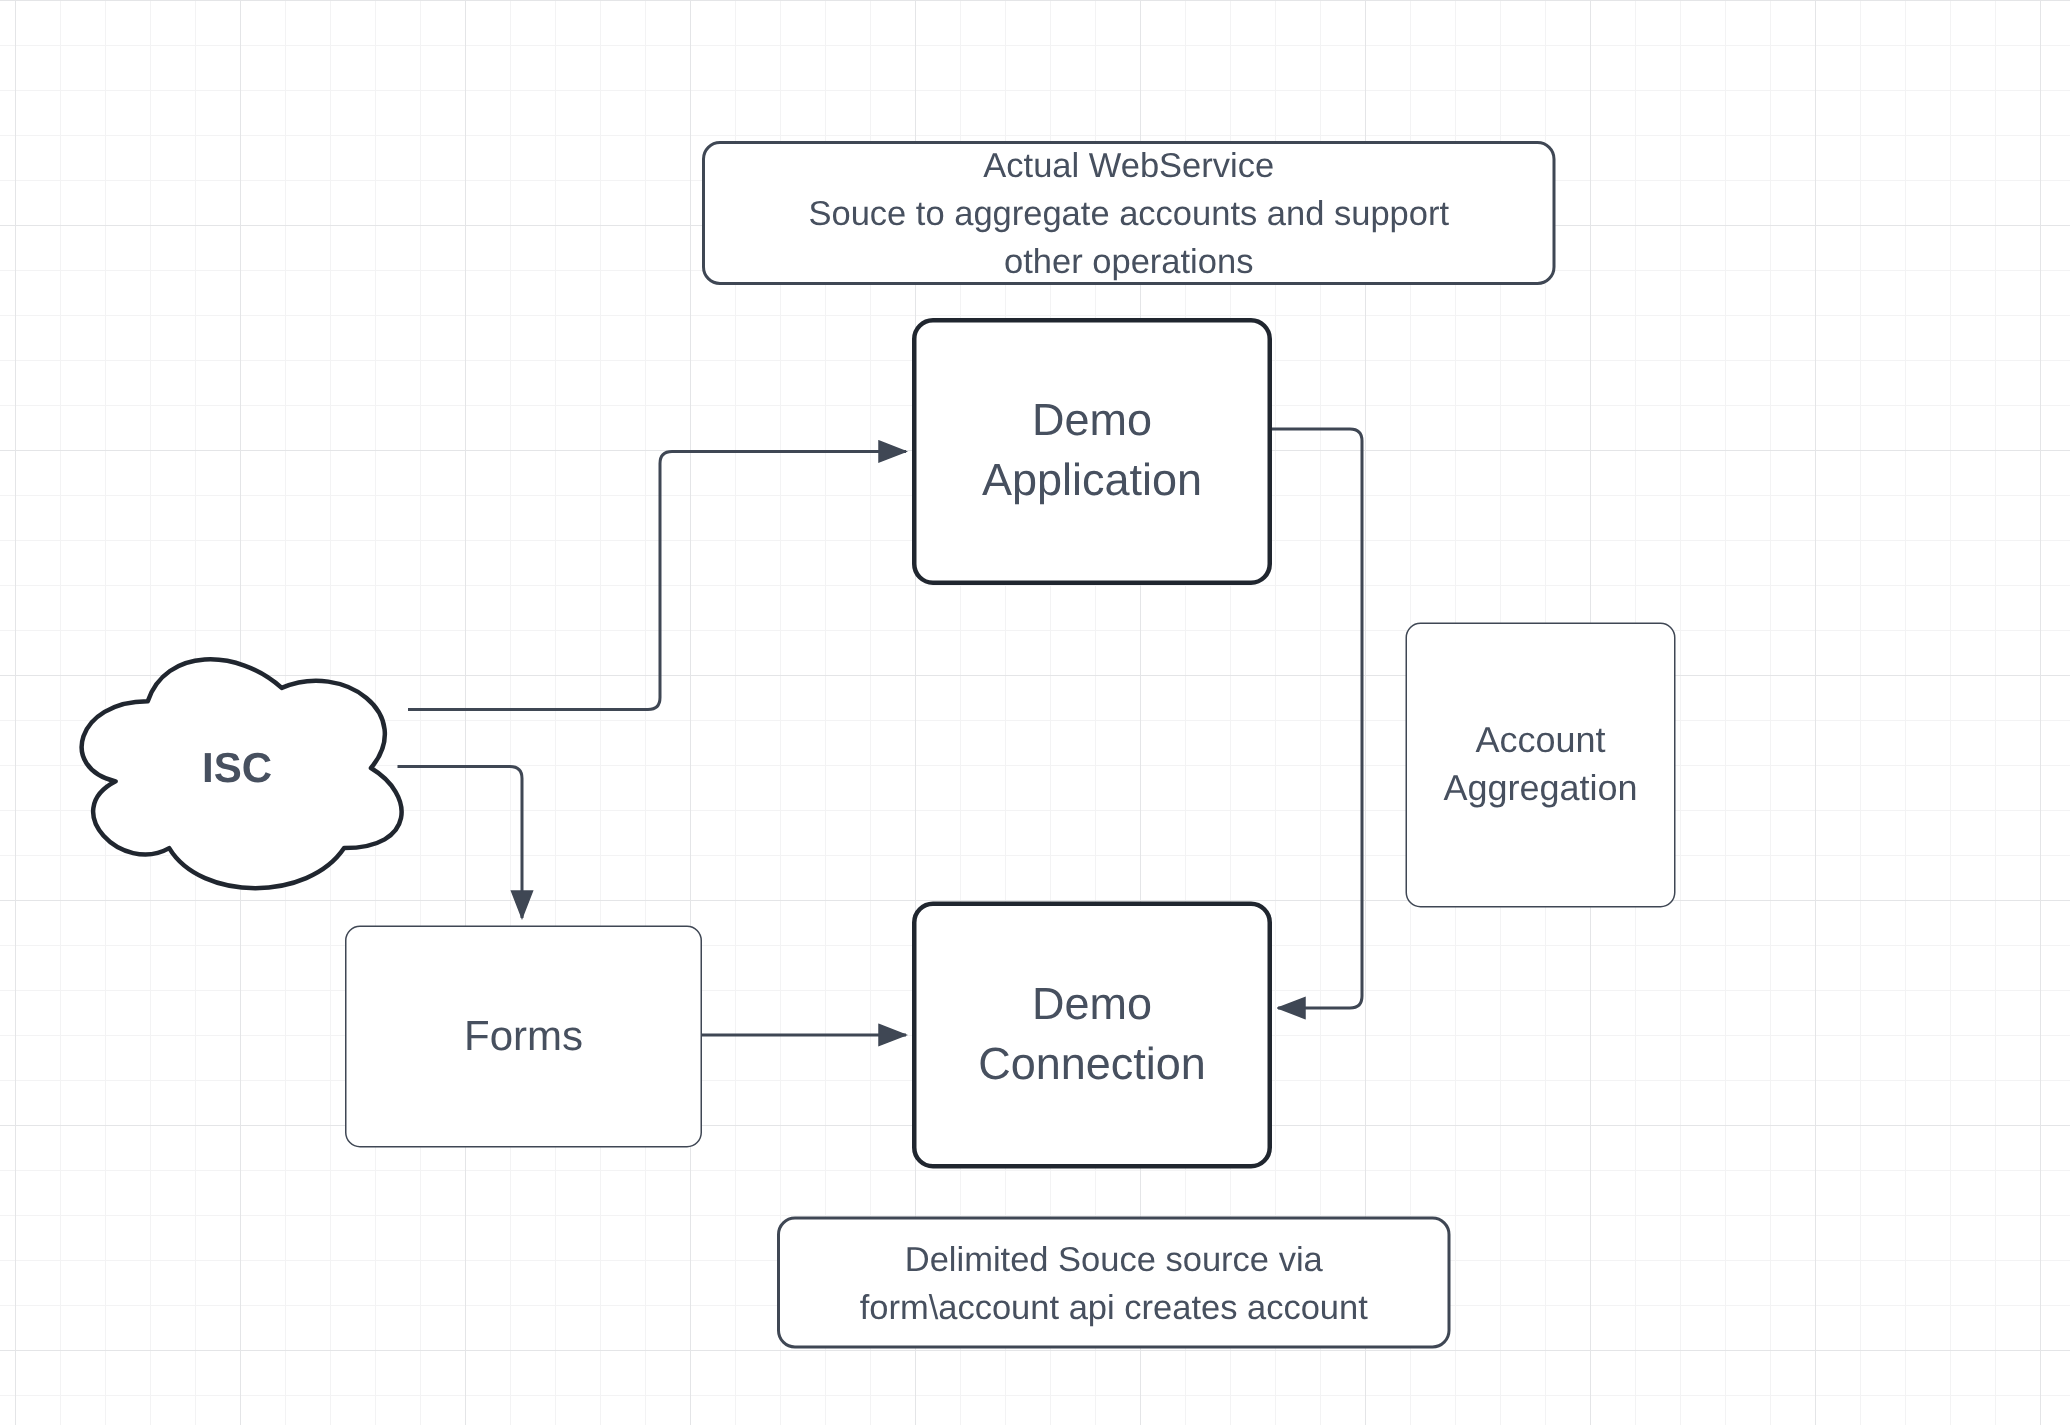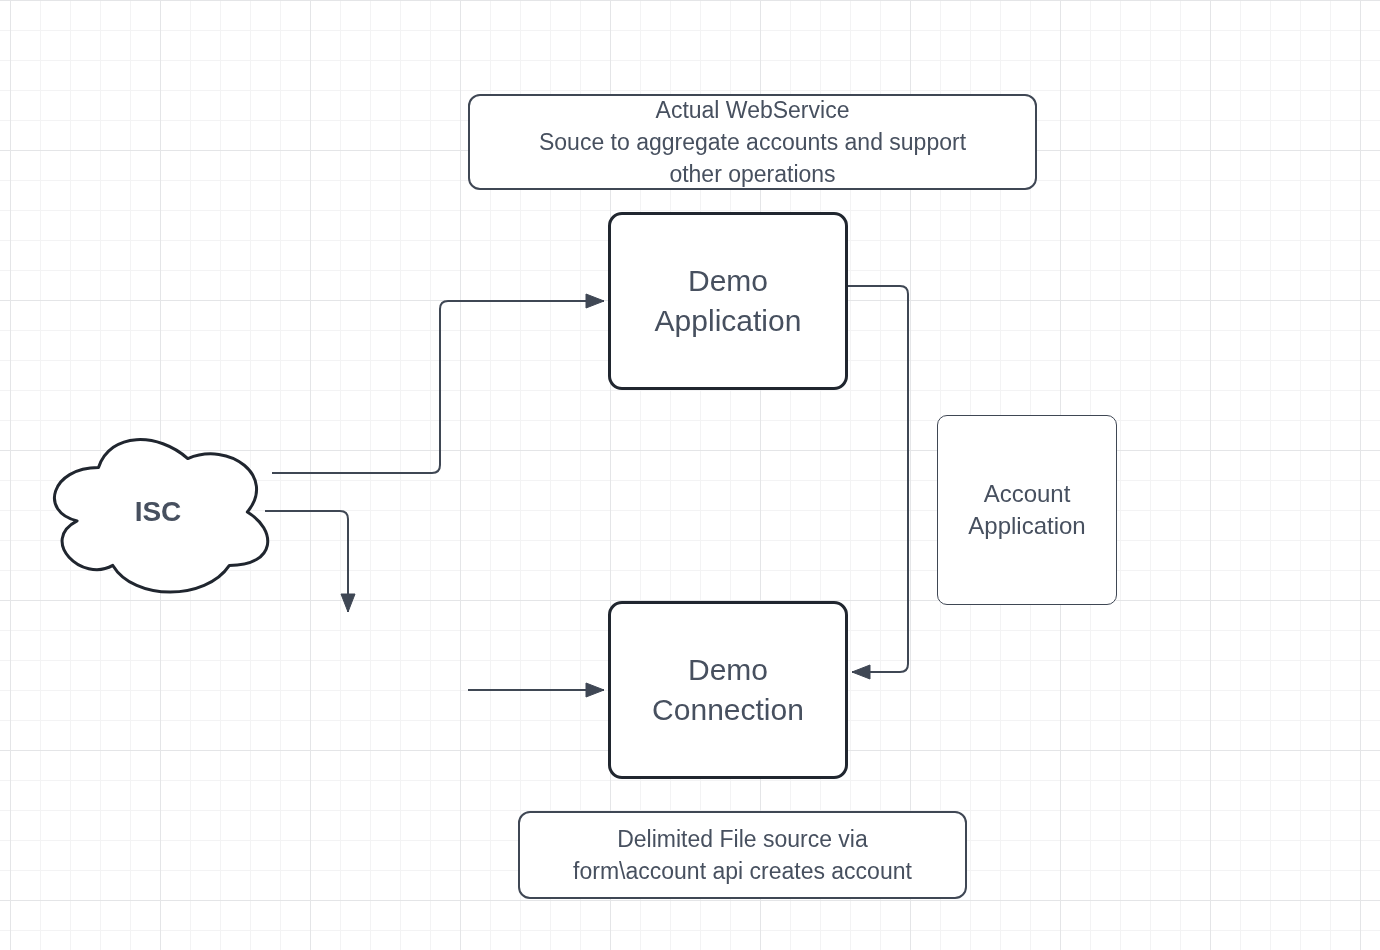--- a/index.html
+++ b/index.html
@@ -102,23 +102,24 @@
 
   <div class="node note" id="note-webservice">Actual WebService
 Souce to aggregate accounts and support
 other operations</div>
 
   <div class="node box-strong" id="node-demo-application">Demo
 Application</div>
 
   <div class="cloud-label" id="label-isc">ISC</div>
 
+  <div class="node box-thin" id="node-forms">Forms</div>
 
   <div class="node box-strong" id="node-demo-connection">Demo
 Connection</div>
 
   <div class="node box-thin" id="node-account-aggregation">Account
-Application</div>
+Aggregation</div>
 
-  <div class="node note" id="note-delimited">Delimited File source via
+  <div class="node note" id="note-delimited">Delimited Souce source via
 form\account api creates account</div>
 
 </div>
 
 </body></html>

